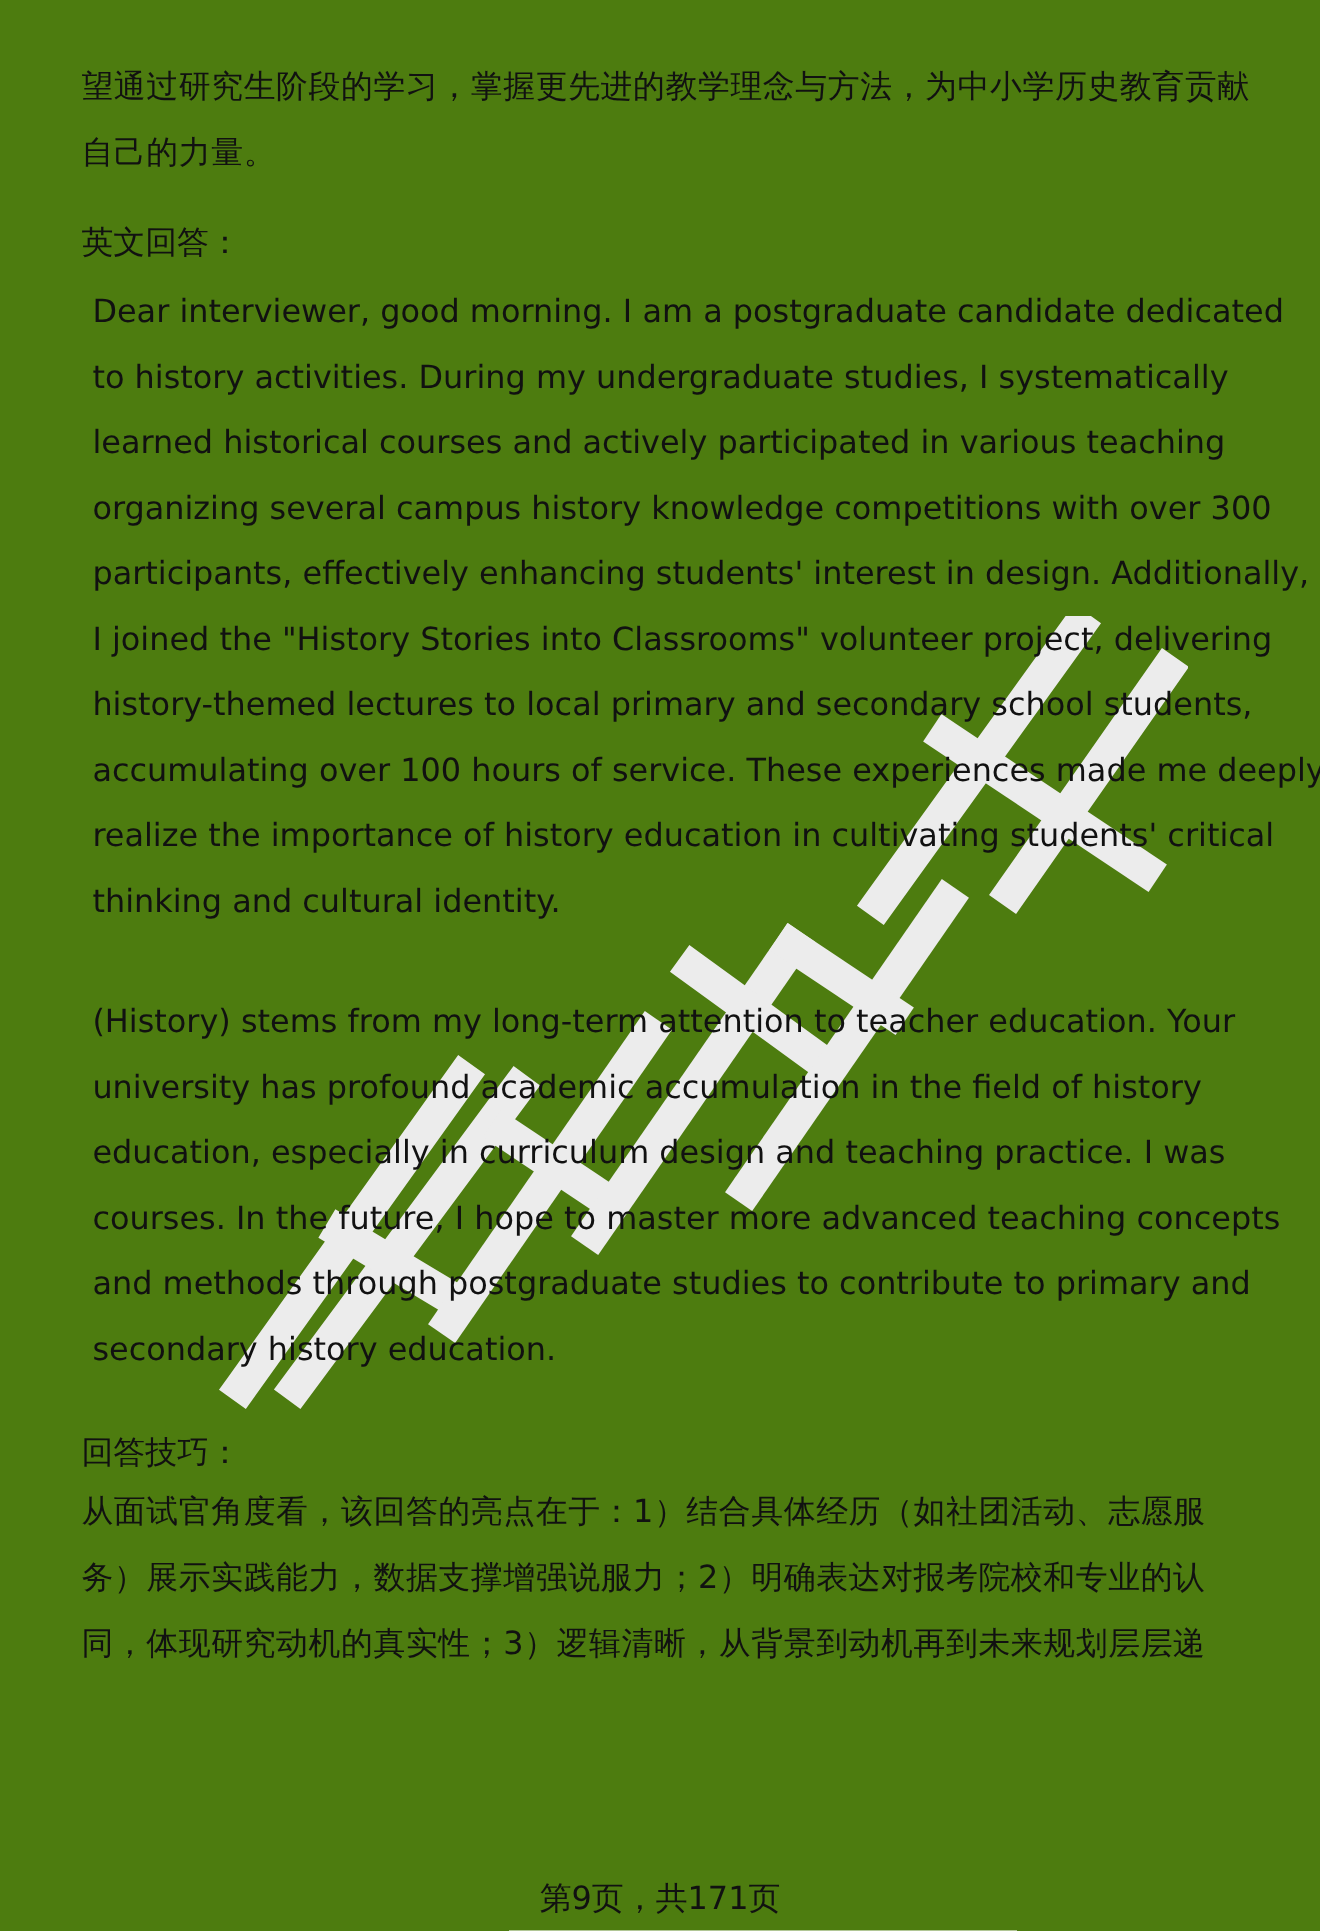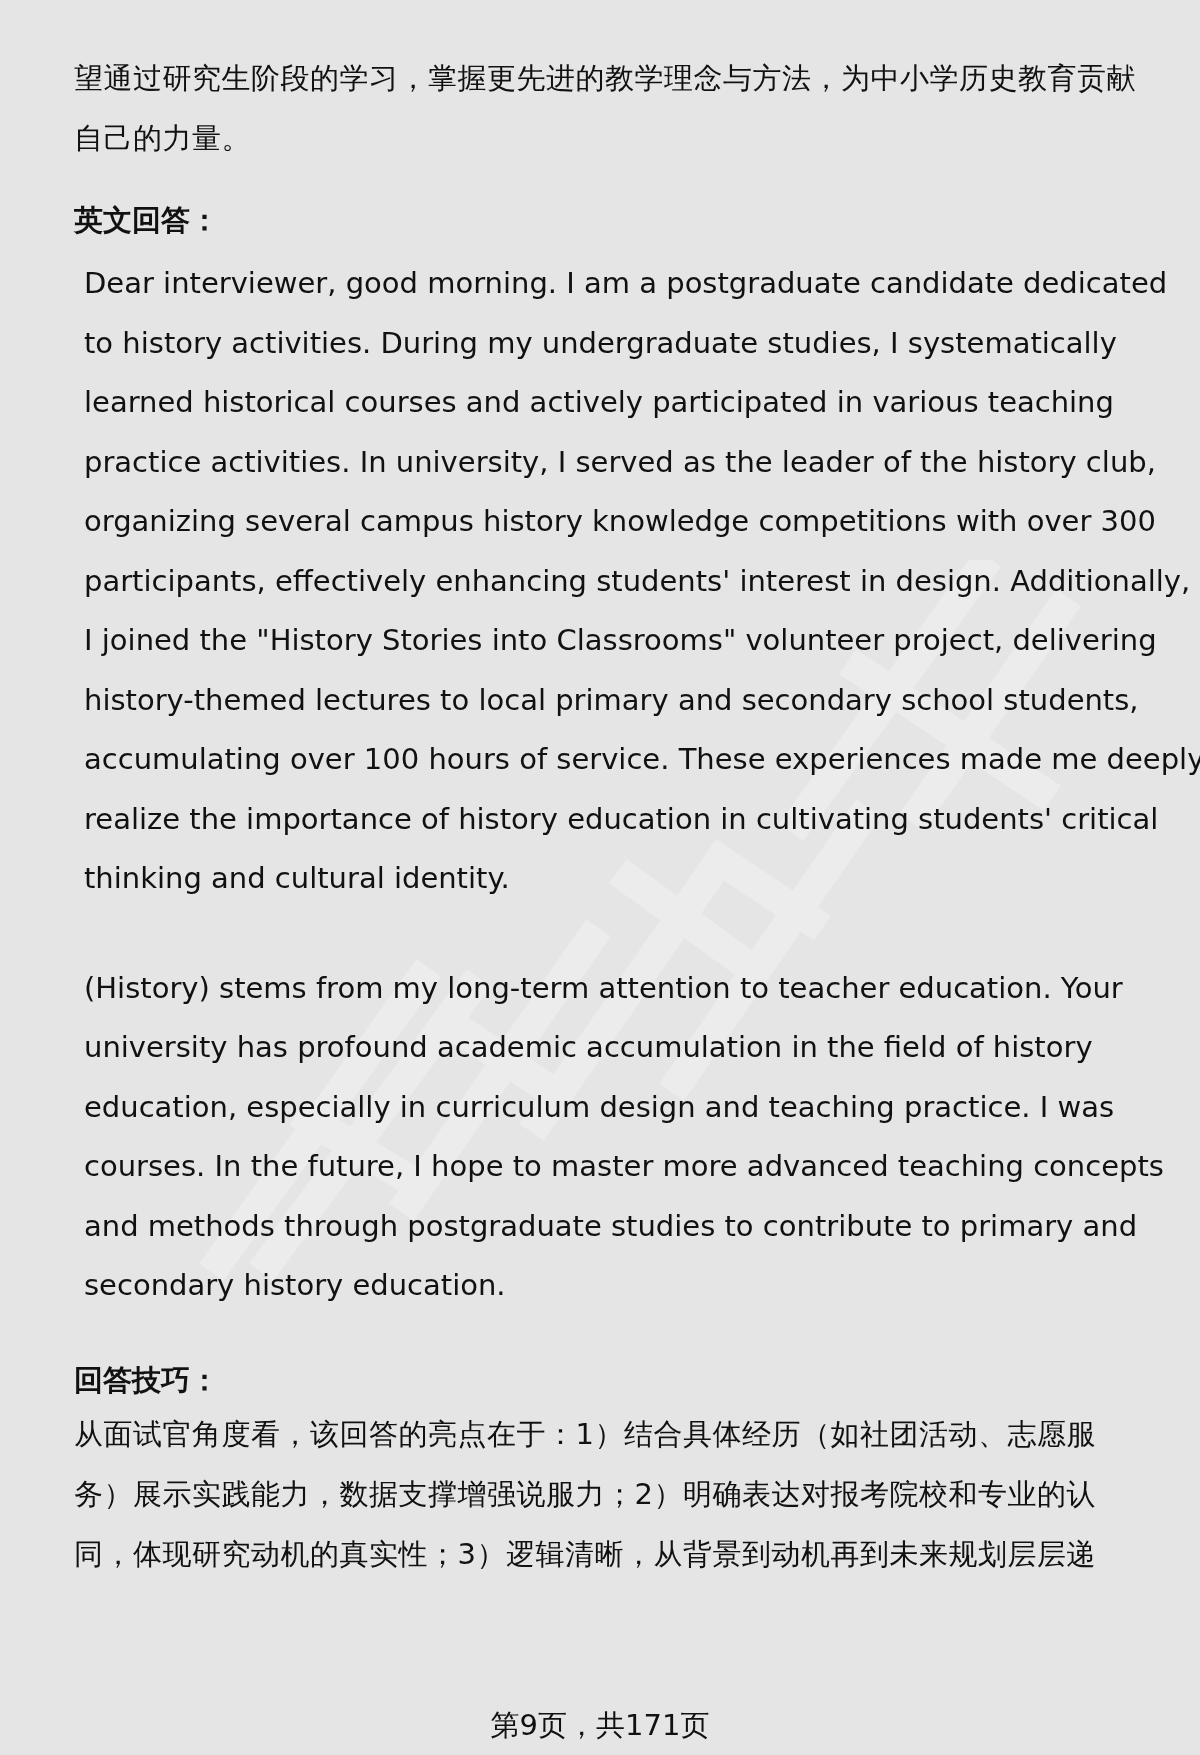--- a/index.html
+++ b/index.html
@@ -1,34 +1,34 @@
 <!DOCTYPE html>
 <html><head>
 <meta charset="utf-8">
 <style>
   html, body { margin: 0; padding: 0; background: #ffffff; }
   body { width: 1200px; height: 1755px; position: relative; overflow: hidden; }
   .page {
     position: absolute; left: 0; top: 0; width: 1200px; height: 1755px;
-    background: #e5e5e5; color: #111111;
+    background: #4d7c0f; color: #111111;
     font-family: "DejaVu Sans", "Liberation Sans", sans-serif;
   }
   .watermark {
     position: absolute; left: 160px; top: 560px; width: 920px; height: 760px;
     pointer-events: none; z-index: 0;
   }
   .content { position: absolute; left: 74px; top: 48px; width: 1090px; z-index: 1; }
   .line-cn {
     font-size: 29px; line-height: 60px; letter-spacing: 0.5px; white-space: nowrap;
   }
   .para-en {
     font-size: 29px; line-height: 59.5px; margin: 10px; white-space: normal; word-spacing: 0px;
   }
   .line-en { display: block; white-space: nowrap; }
-  .label { font-size: 29px; line-height: 48px; margin: 0; font-weight: bold; }
+  .label { font-size: 29px; line-height: 48px; margin: 0; }
   .gap-s { height: 28px; }
   .gap-m { height: 30px; }
   .footer {
     position: absolute; left: 0; width: 1200px; top: 1705px; text-align: center;
     font-size: 29px; line-height: 40px; z-index: 1;
   }
 </style>
 </head>
 <body>
 
@@ -56,21 +56,20 @@
     <div class="line-cn">自己的力量。</div>
 
     <div class="gap-s"></div>
 
     <div class="label">英文回答：</div>
 
     <p class="para-en">
       <span class="line-en">Dear interviewer, good morning. I am a postgraduate candidate dedicated</span>
       <span class="line-en">to history activities. During my undergraduate studies, I systematically</span>
       <span class="line-en">learned historical courses and actively participated in various teaching</span>
-      <span class="line-en">practice activities. In university, I served as the leader of the history club,</span>
       <span class="line-en">organizing several campus history knowledge competitions with over 300</span>
       <span class="line-en">participants, effectively enhancing students' interest in design. Additionally,</span>
       <span class="line-en">I joined the "History Stories into Classrooms" volunteer project, delivering</span>
       <span class="line-en">history-themed lectures to local primary and secondary school students,</span>
       <span class="line-en">accumulating over 100 hours of service. These experiences made me deeply</span>
       <span class="line-en">realize the importance of history education in cultivating students' critical</span>
       <span class="line-en">thinking and cultural identity.</span>
     </p>
 
     <div class="gap-m"></div>

